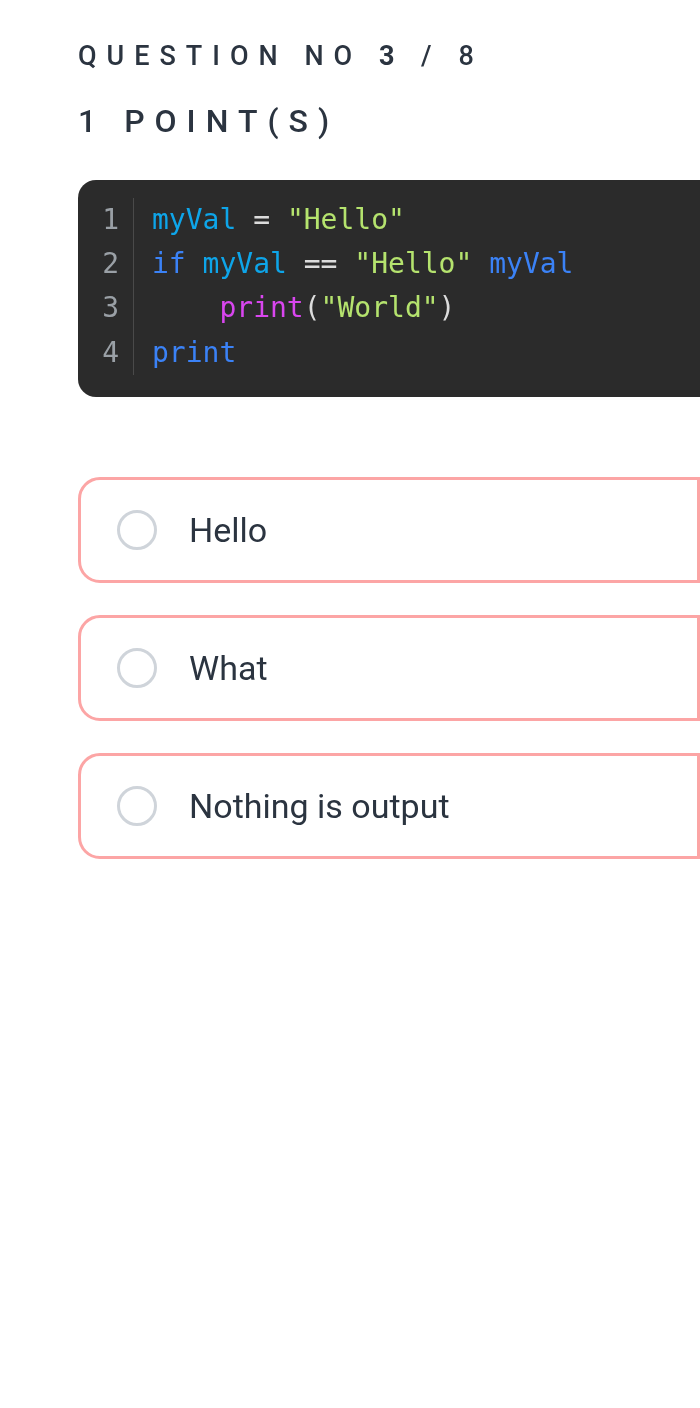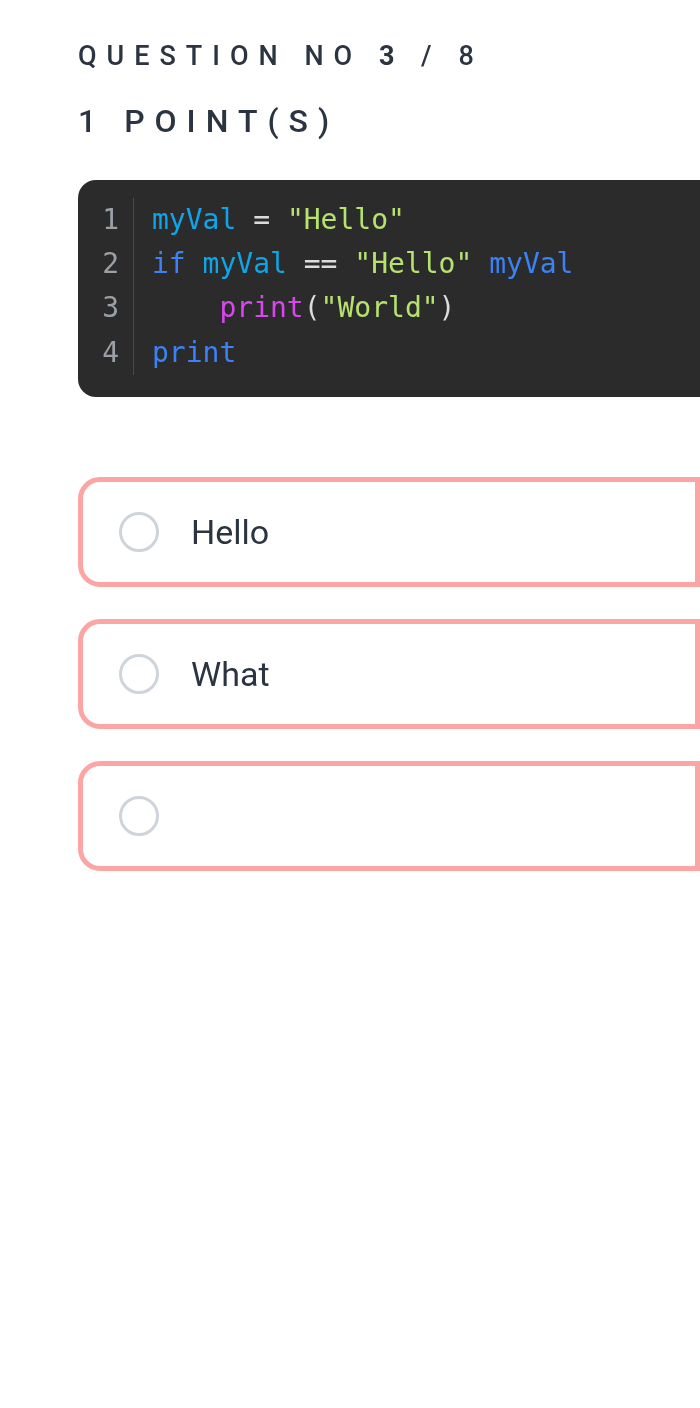--- a/index.html
+++ b/index.html
@@ -13,21 +13,21 @@
   .code-row { display: flex; }
   .ln { width: 56px; text-align: right; color: #9aa0a6; padding-right: 14px; border-right: 1px solid #4a4a4a; font-weight: 400; }
   .code { padding-left: 18px; white-space: pre; color: #dcdcdc; }
   .tok-kw { color: #3b82f6; }
   .tok-str { color: #b5e36e; }
   .tok-fn { color: #d946ef; }
   .tok-id { color: #0ea5e9; }
   .tok-op { color: #dcdcdc; }
 
   .options { margin-top: 80px; display: flex; flex-direction: column; gap: 32px; }
-  .option { display: flex; align-items: center; border: 5px solid #fca5a5; border-radius: 22px 0 0 22px; padding: 30px 20px 30px 36px; background: #ffffff; cursor: pointer; width: 622px; }
+  .option { display: flex; align-items: center; border: 3px solid #fca5a5; border-radius: 22px 0 0 22px; padding: 30px 20px 30px 36px; background: #ffffff; cursor: pointer; width: 622px; }
   .radio { width: 40px; height: 40px; border: 3px solid #cfd4da; border-radius: 50%; flex: 0 0 40px; background: #ffffff; }
   .option-label { font-size: 34px; color: #2b3440; margin-left: 32px; font-weight: 400; }
 </style>
 </head>
 <body>
 
 <div class="page">
   <div class="meta">
     <span>QUESTION NO </span><span class="num">3</span><span> / </span><span>8</span>
   </div>
@@ -59,15 +59,16 @@
       <div class="option">
         <div class="radio"></div>
         <div class="option-label">Hello</div>
       </div>
       <div class="option">
         <div class="radio"></div>
         <div class="option-label">What</div>
       </div>
       <div class="option">
         <div class="radio"></div>
+        <div class="option-label">Nothing is output</div>
       </div>
     </div>
 </div>
 
 </body></html>

